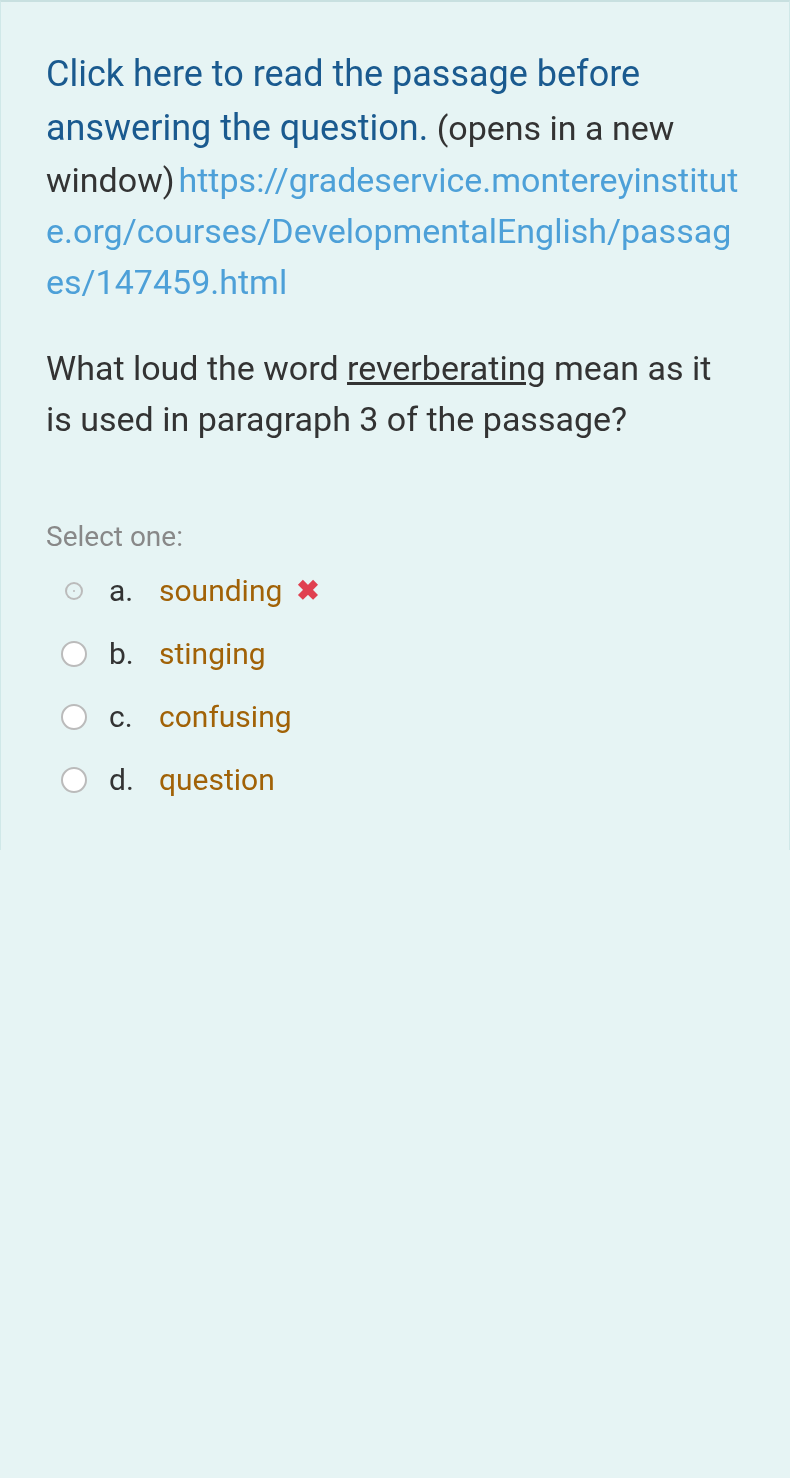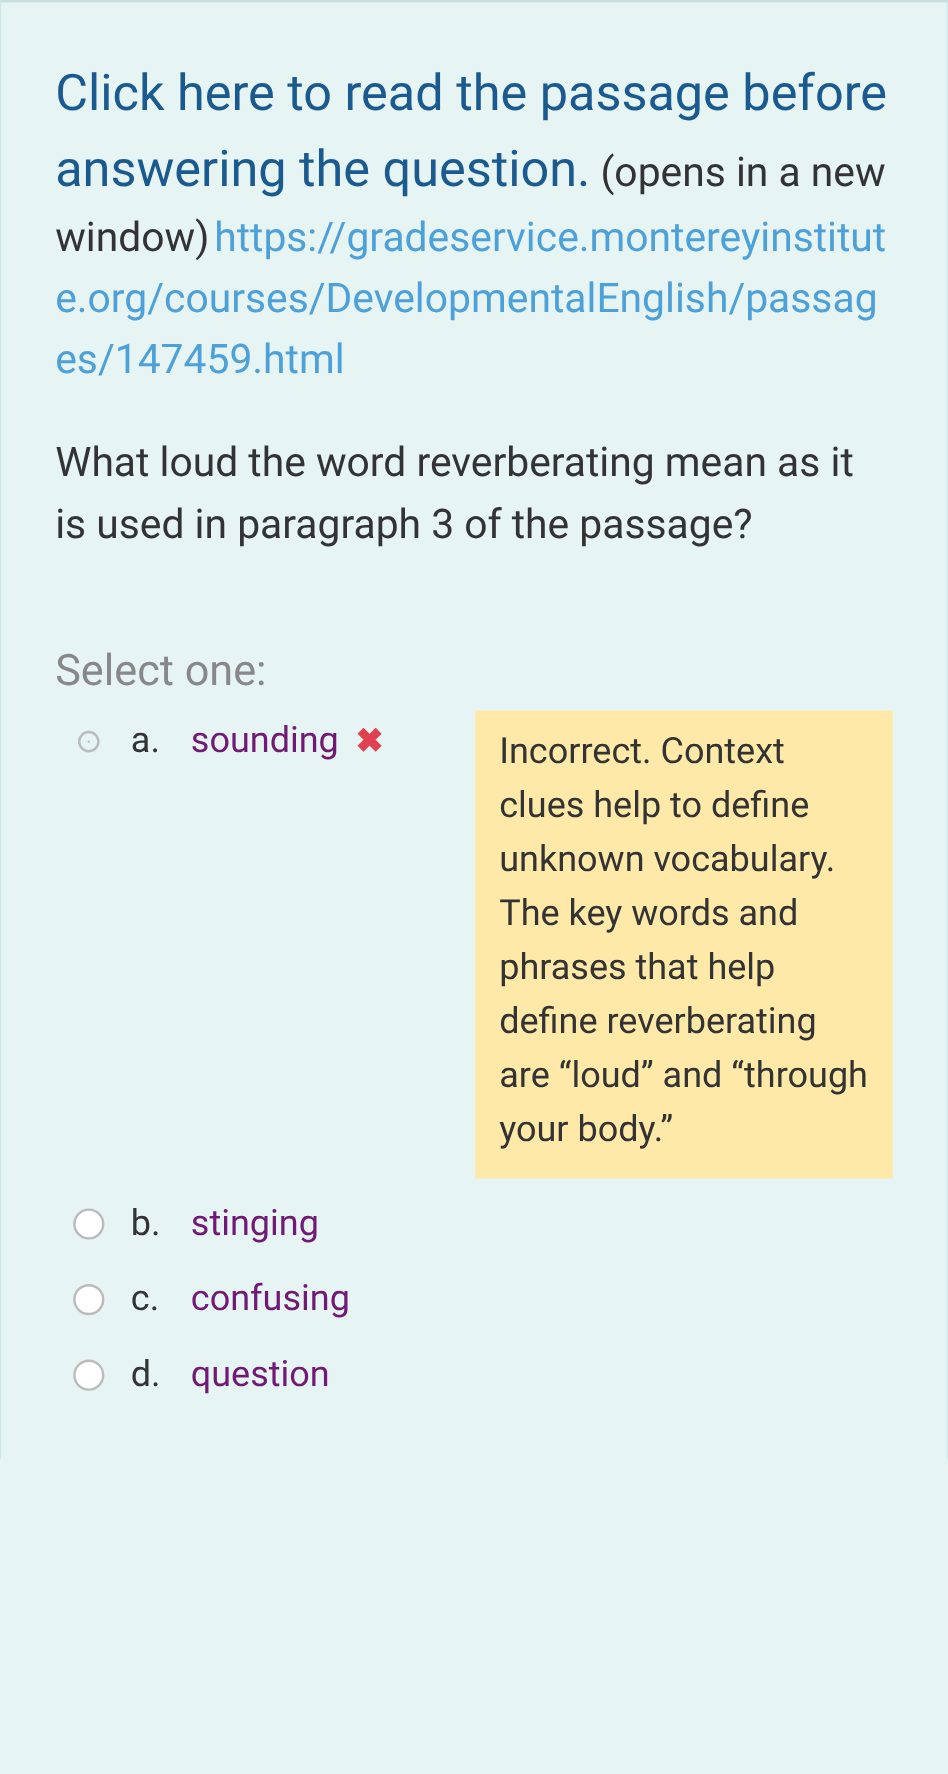--- a/index.html
+++ b/index.html
@@ -12,21 +12,21 @@
       background: #e6f4f4;
       width: 790px;
       padding: 45px;
       color: #333;
       border-top: 2px solid #c8e0e0;
       border-left: 1px solid #d0e8e8;
       border-right: 1px solid #d0e8e8;
     }
     .passage-link {
       color: #1a5a8f;
-      font-size: 42px;
+      font-size: 36px;
       line-height: 1.5;
     }
     .passage-link-clickable {
       cursor: pointer;
     }
     .new-window-note {
       color: #333;
       font-size: 34px;
       line-height: 1.5;
     }
@@ -37,25 +37,26 @@
       word-break: break-all;
       cursor: pointer;
     }
     .question-text {
       color: #333;
       font-size: 34px;
       line-height: 1.5;
       margin-top: 35px;
     }
     .underlined {
+      text-decoration: underline;
       margin-top: 36px;
     }
     .select-prompt {
       color: #888;
-      font-size: 36px;
+      font-size: 28px;
       margin-top: 75px;
       margin-bottom: 4px;
     }
     .option-row {
       display: flex;
       align-items: flex-start;
       margin-top: 12px;
       font-size: 30px;
     }
     .option-main {
@@ -83,21 +84,21 @@
       width: 14px;
       height: 14px;
       margin-left: 21px;
       margin-right: 28px;
     }
     .option-letter {
       color: #333;
       min-width: 50px;
     }
     .option-text {
-      color: #701a75;
+      color: #a16207;
     }
     .incorrect-mark {
       color: #e04050;
       font-weight: bold;
       font-size: 28px;
       margin-left: 14px;
     }
     .feedback-box {
       background: #ffe9a8;
       color: #333;
@@ -128,23 +129,20 @@
 
 <div class="select-prompt">Select one:</div>
 
 <div class="option-row first-row">
   <div class="option-main">
     <div class="radio selected"></div>
     <span class="option-letter">a.</span>
     <span class="option-text">sounding</span>
     <span class="incorrect-mark">✖</span>
   </div>
-  <div class="feedback-box">
-    <span>Incorrect. Context clues help to define unknown vocabulary. The key words and phrases that help define </span><span class="underlined">reverberating</span><span> are “loud” and “through your body.”</span>
-  </div>
 </div>
 
 <div class="option-row">
   <div class="option-main">
     <div class="radio"></div>
     <span class="option-letter">b.</span>
     <span class="option-text">stinging</span>
   </div>
 </div>
 

